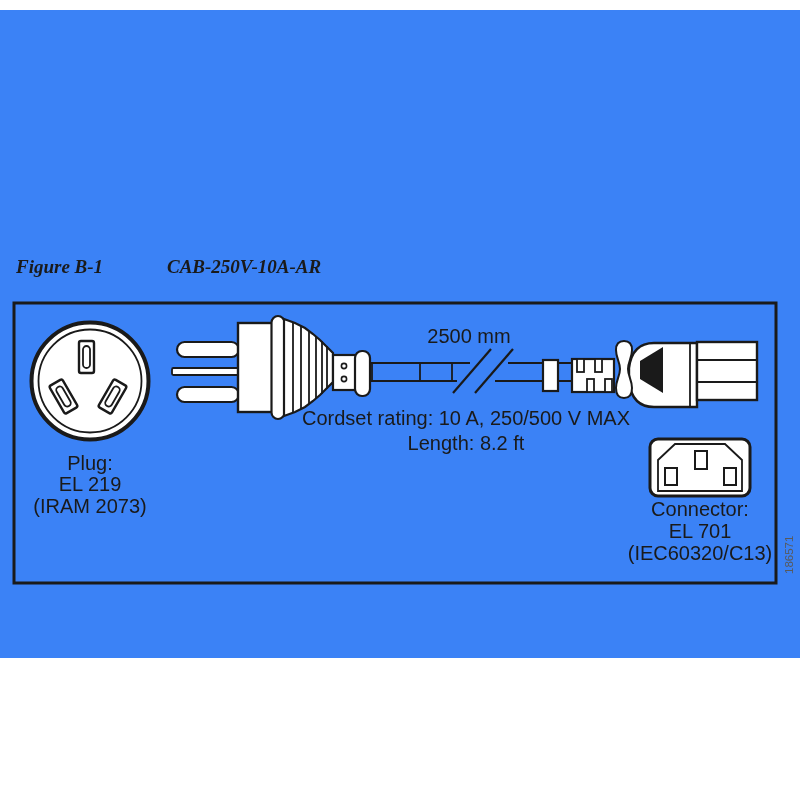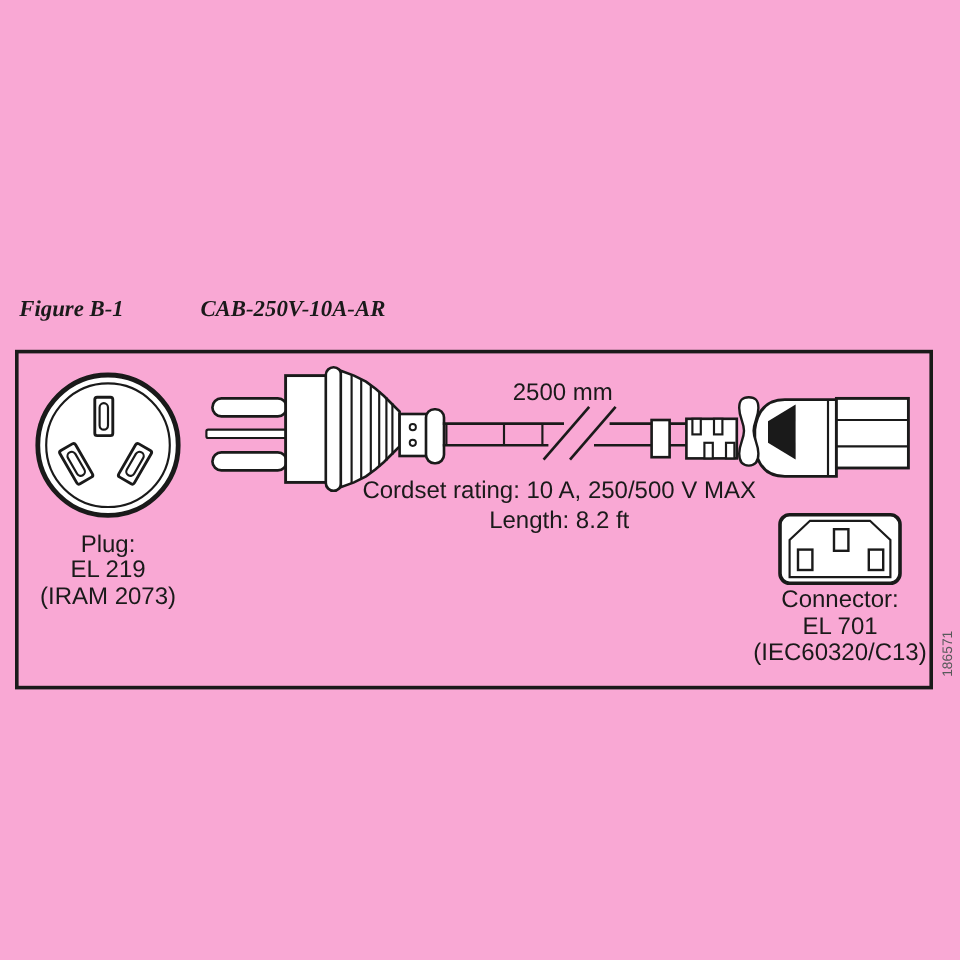--- a/index.html
+++ b/index.html
@@ -1,17 +1,17 @@
 <!DOCTYPE html>
 <html><head>
 <meta charset="utf-8">
 <style>
   html,body{margin:0;padding:0;background:#ffffff;}
-  .page{position:relative;width:800px;height:800px;background:#f9a8d4;overflow:hidden;
-        font-family:"Liberation Sans",sans-serif;}
+  .page{position:relative;width:800px;height:648px;background:#3b82f6;overflow:hidden;
+        font-family:"Liberation Sans",sans-serif;margin-top:10px;}
   svg text{fill:#1a1a1a;}
   .caption{font-family:"Liberation Serif",serif;font-style:italic;font-weight:bold;font-size:19px;}
   .lbl{font-family:"Liberation Sans",sans-serif;font-size:20px;}
   .figid{font-family:"Liberation Sans",sans-serif;font-size:11.5px;fill:#58595b;}
   .ln{stroke:#1a1a1a;fill:none;}
   .wh{stroke:#1a1a1a;fill:#ffffff;}
   .blk{fill:#1a1a1a;stroke:none;}
 </style>
 </head>
 <body>

